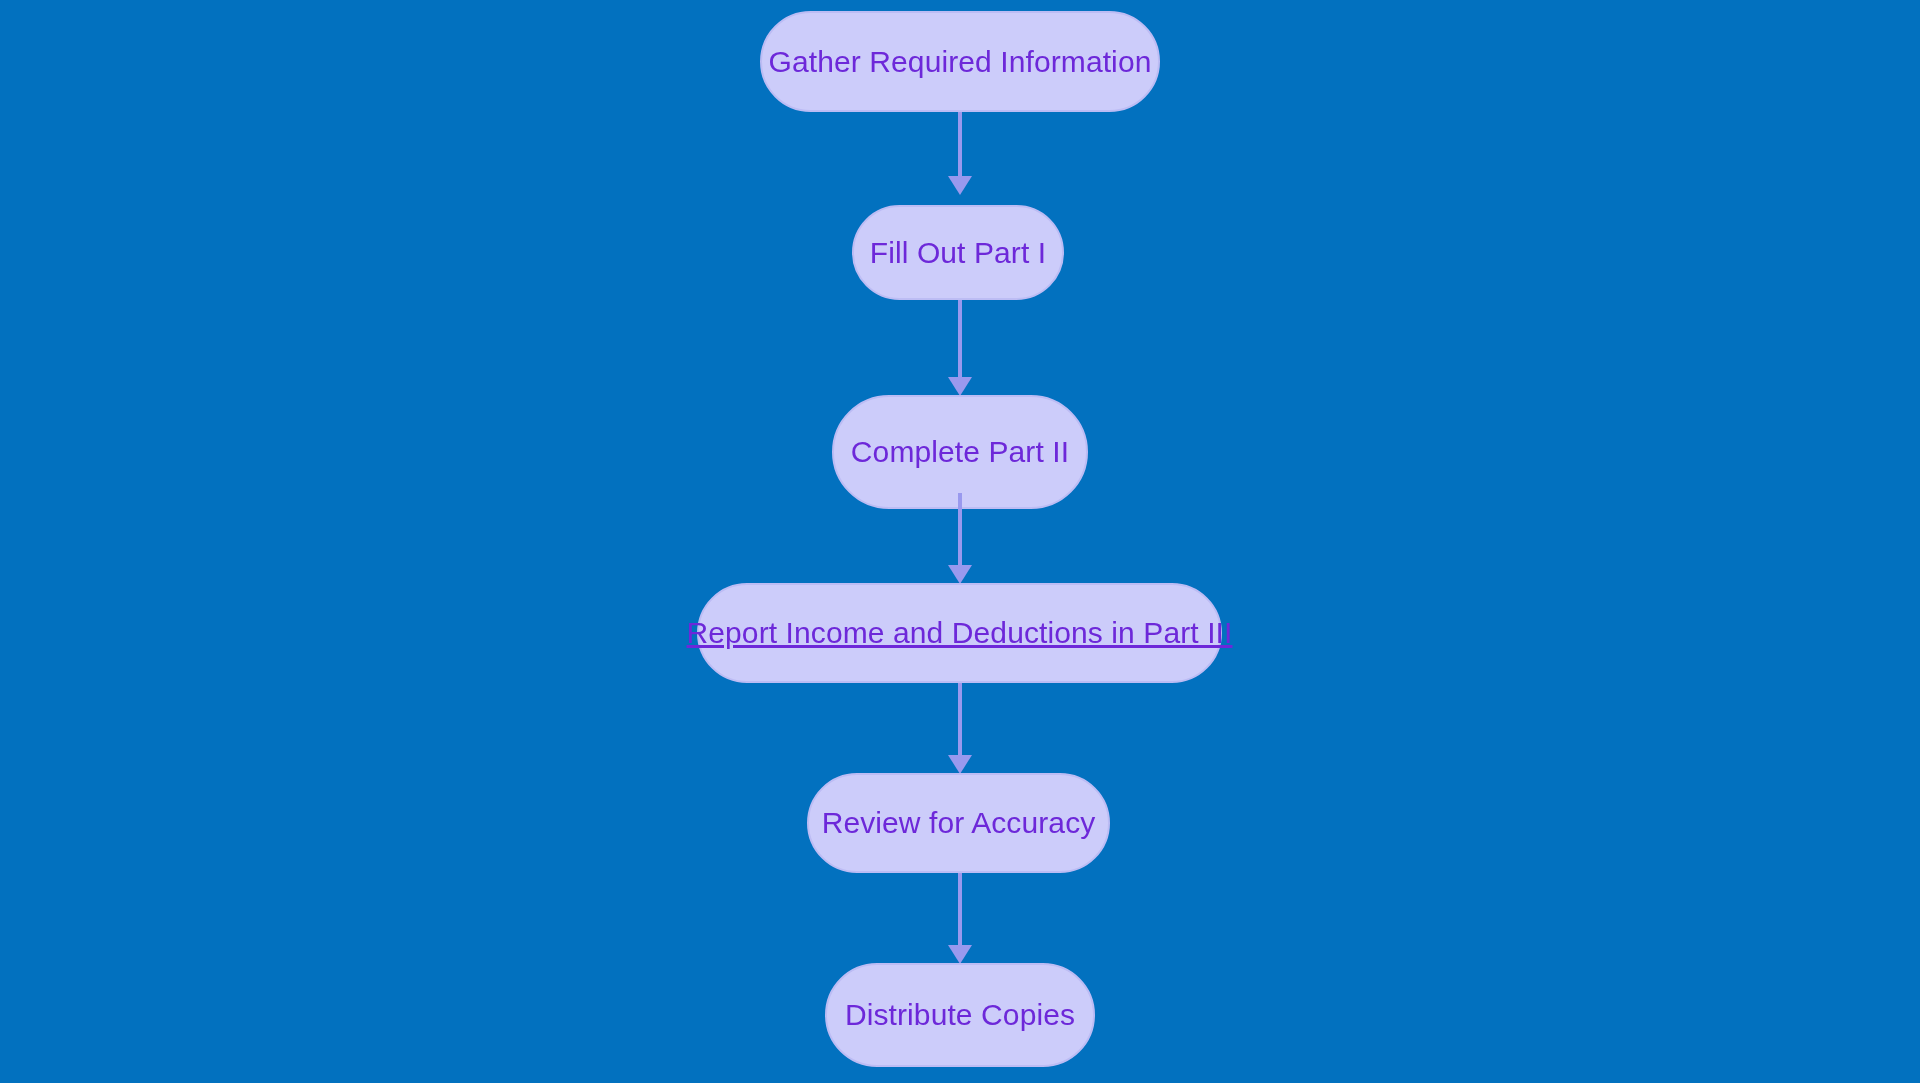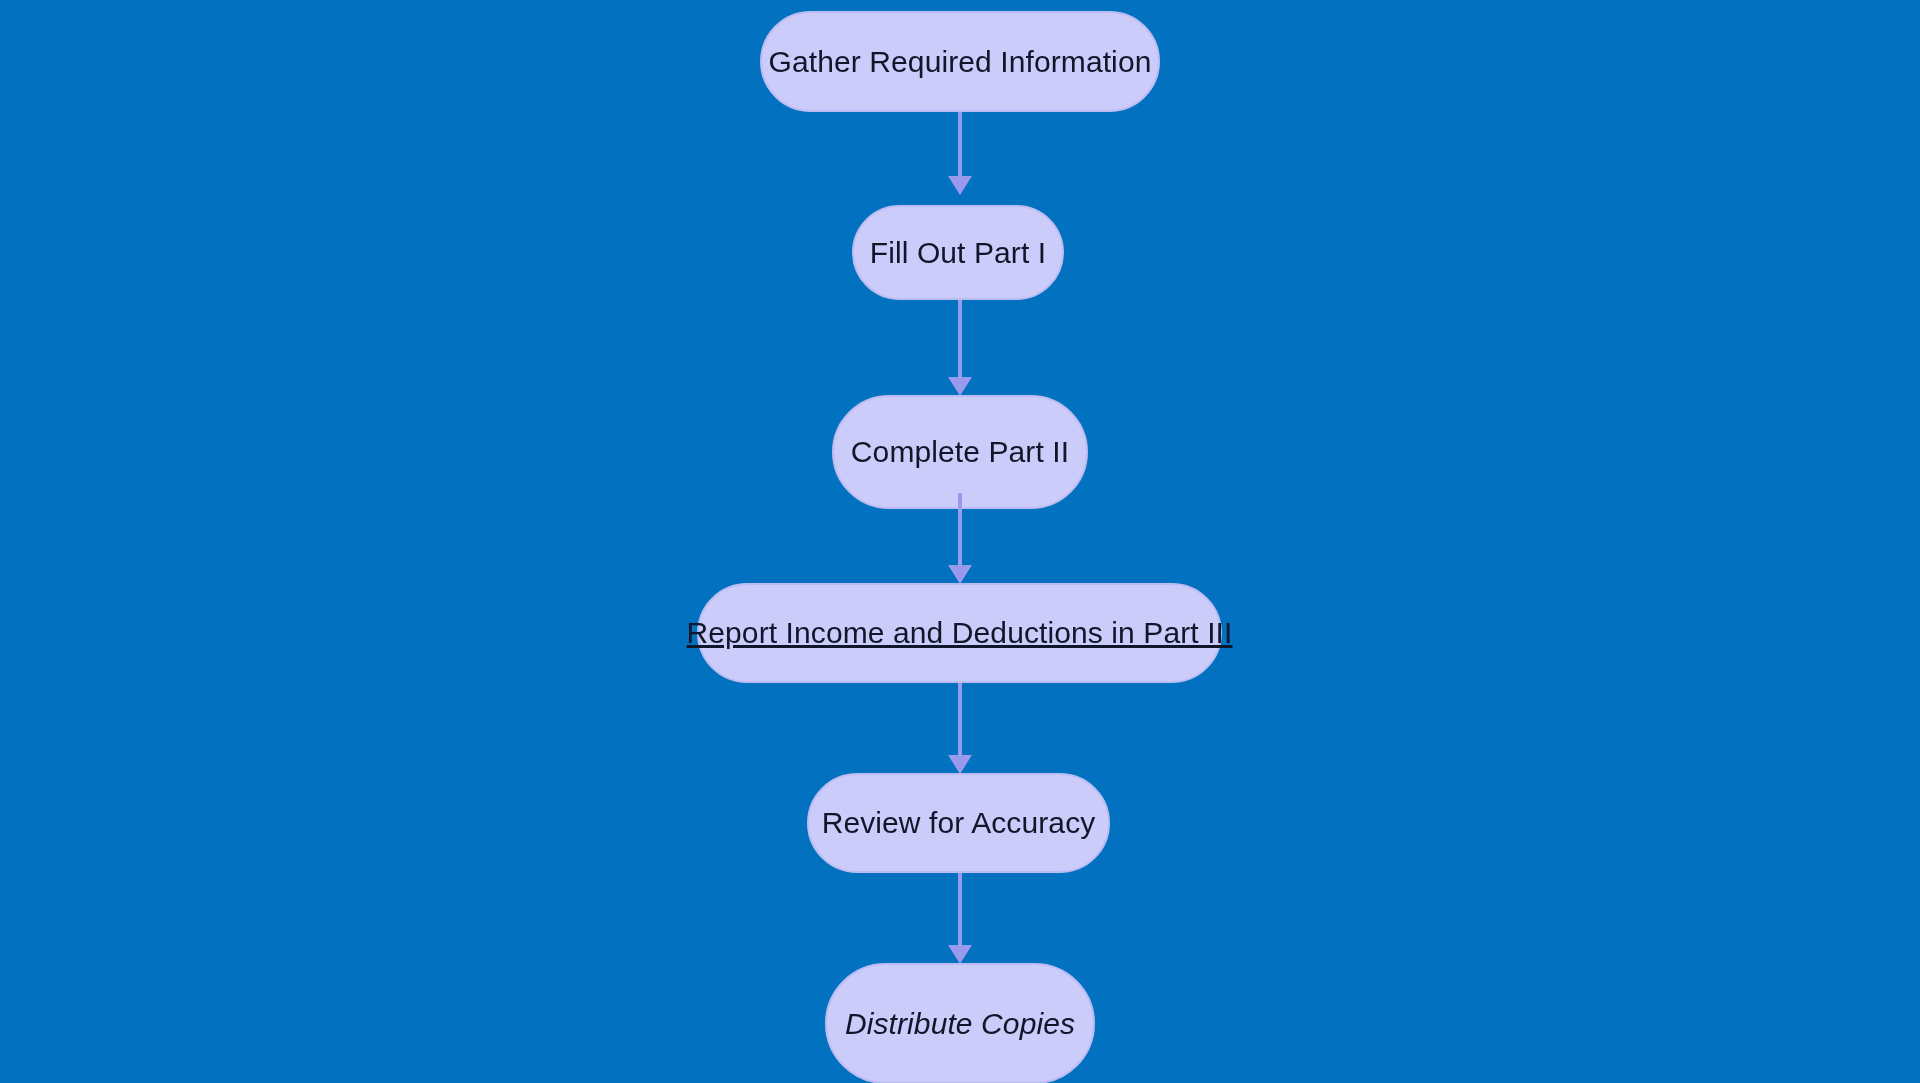--- a/index.html
+++ b/index.html
@@ -19,21 +19,21 @@
     width: 1920px;
     height: 1083px;
     background: #0271bf;
   }
 
   .flow-node {
     box-sizing: border-box;
     background: #ccccfa;
     border: 2px solid #bcbcf4;
     border-radius: 999px;
-    color: #0f172a;
+    color: #6d28d9;
     font-size: 30px;
     line-height: 1;
     letter-spacing: 0.1px;
     display: flex;
     align-items: center;
     justify-content: center;
     white-space: nowrap;
     padding: 4px 46px;
   }
 
@@ -41,21 +41,21 @@
     display: block;
     pointer-events: none;
   }
 
   
   .flow-node.n0 { position: absolute; left: 760px;  top: 11px;   width: 400px; height: 101px; }
   .flow-node.n1 { position: absolute; left: 852px;  top: 205px;  width: 212px; height: 95px; justify-content: center;  }
   .flow-node.n2 { position: absolute; left: 832px;  top: 395px;  width: 256px; height: 114px;  }
   .flow-node.n3 { position: absolute; left: 697px;  top: 583px;  width: 525px; height: 100px; text-decoration: underline; }
   .flow-node.n4 { position: absolute; left: 807px;  top: 773px;  width: 303px; height: 100px; }
-  .flow-node.n5 { position: absolute; left: 825px;  top: 963px;  width: 270px; height: 121px; font-style: italic; }
+  .flow-node.n5 { position: absolute; left: 825px;  top: 963px;  width: 270px; height: 104px; }
 
   .connector {
     position: absolute;
     left: 958px;
     width: 4px;
     background: #9999ee;
   }
   .connector.c0 { top: 112px; height: 64px; }
   .connector.c1 { top: 300px; height: 77px; }
   .connector.c2 { top: 493px; height: 72px; }

